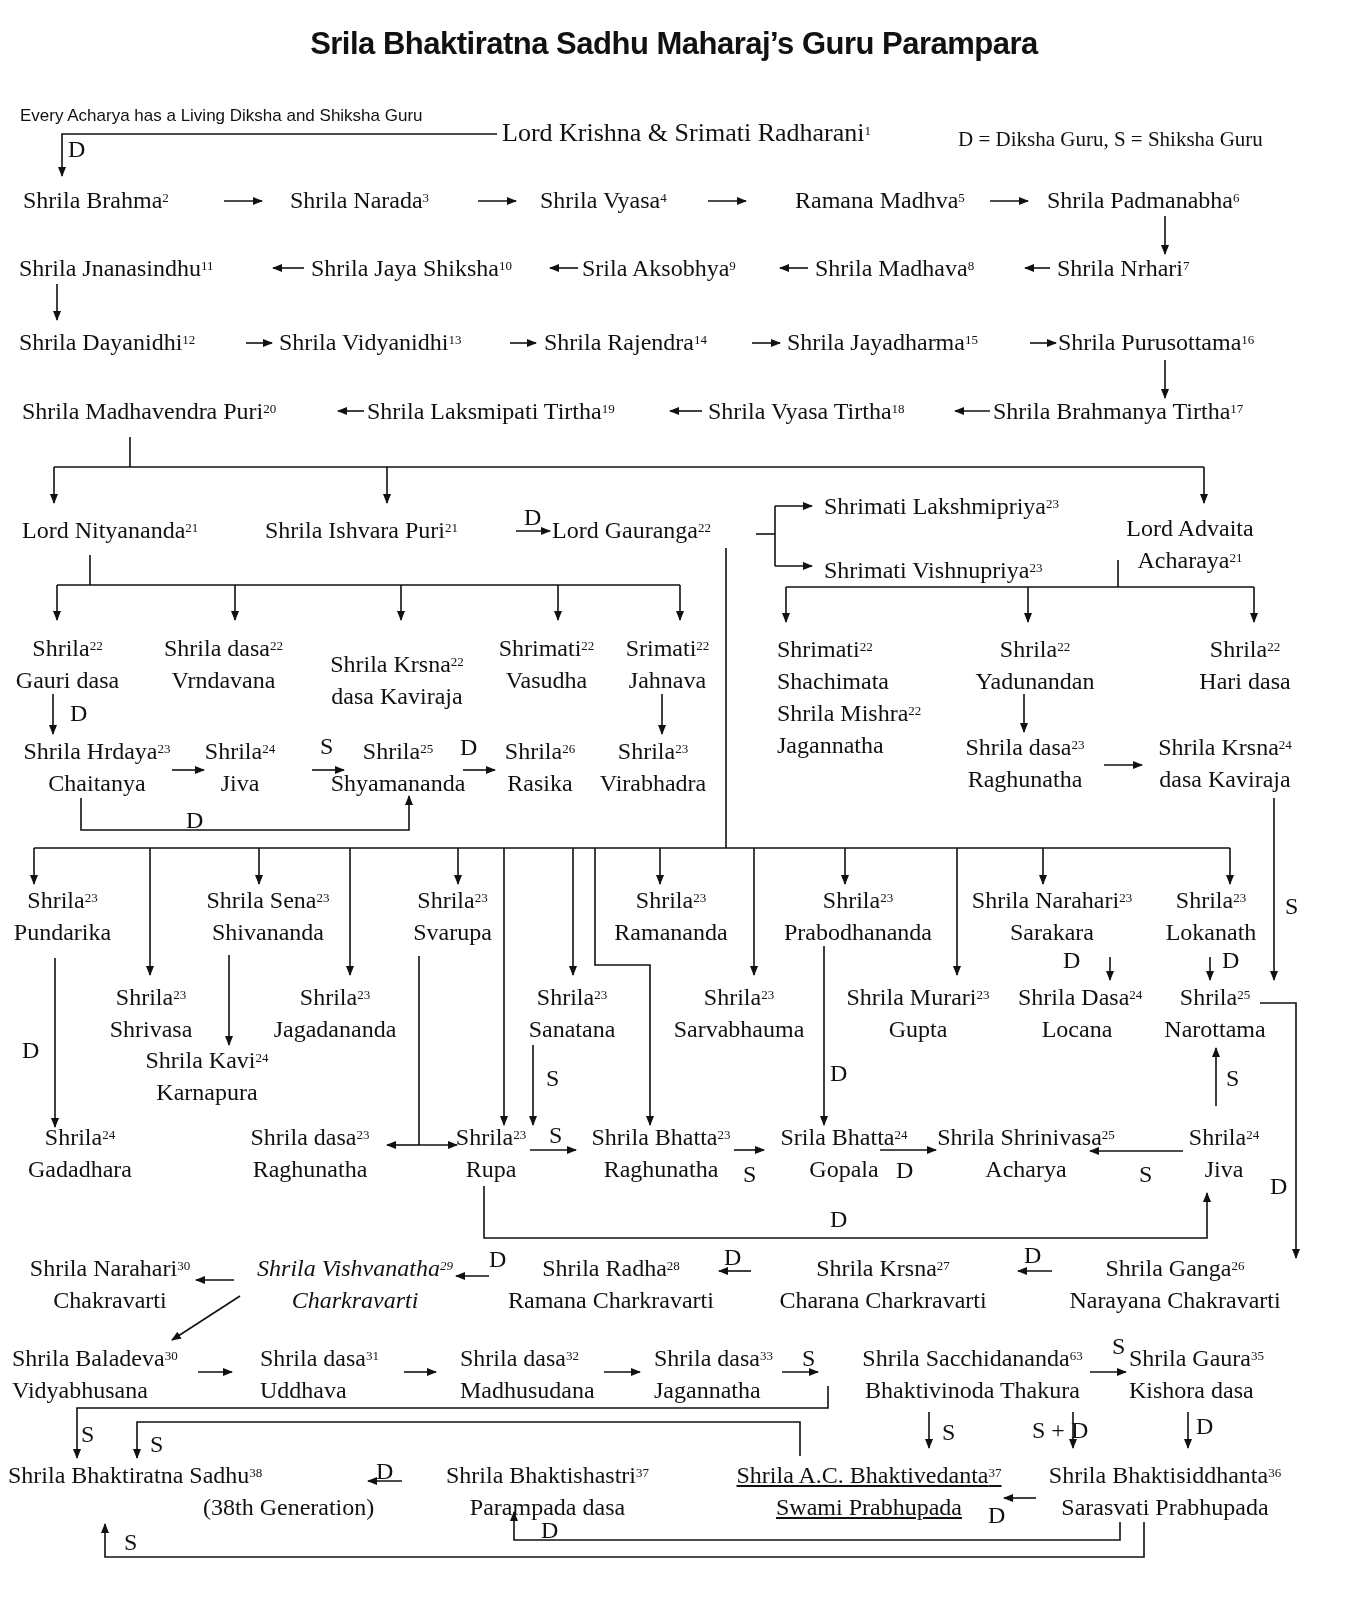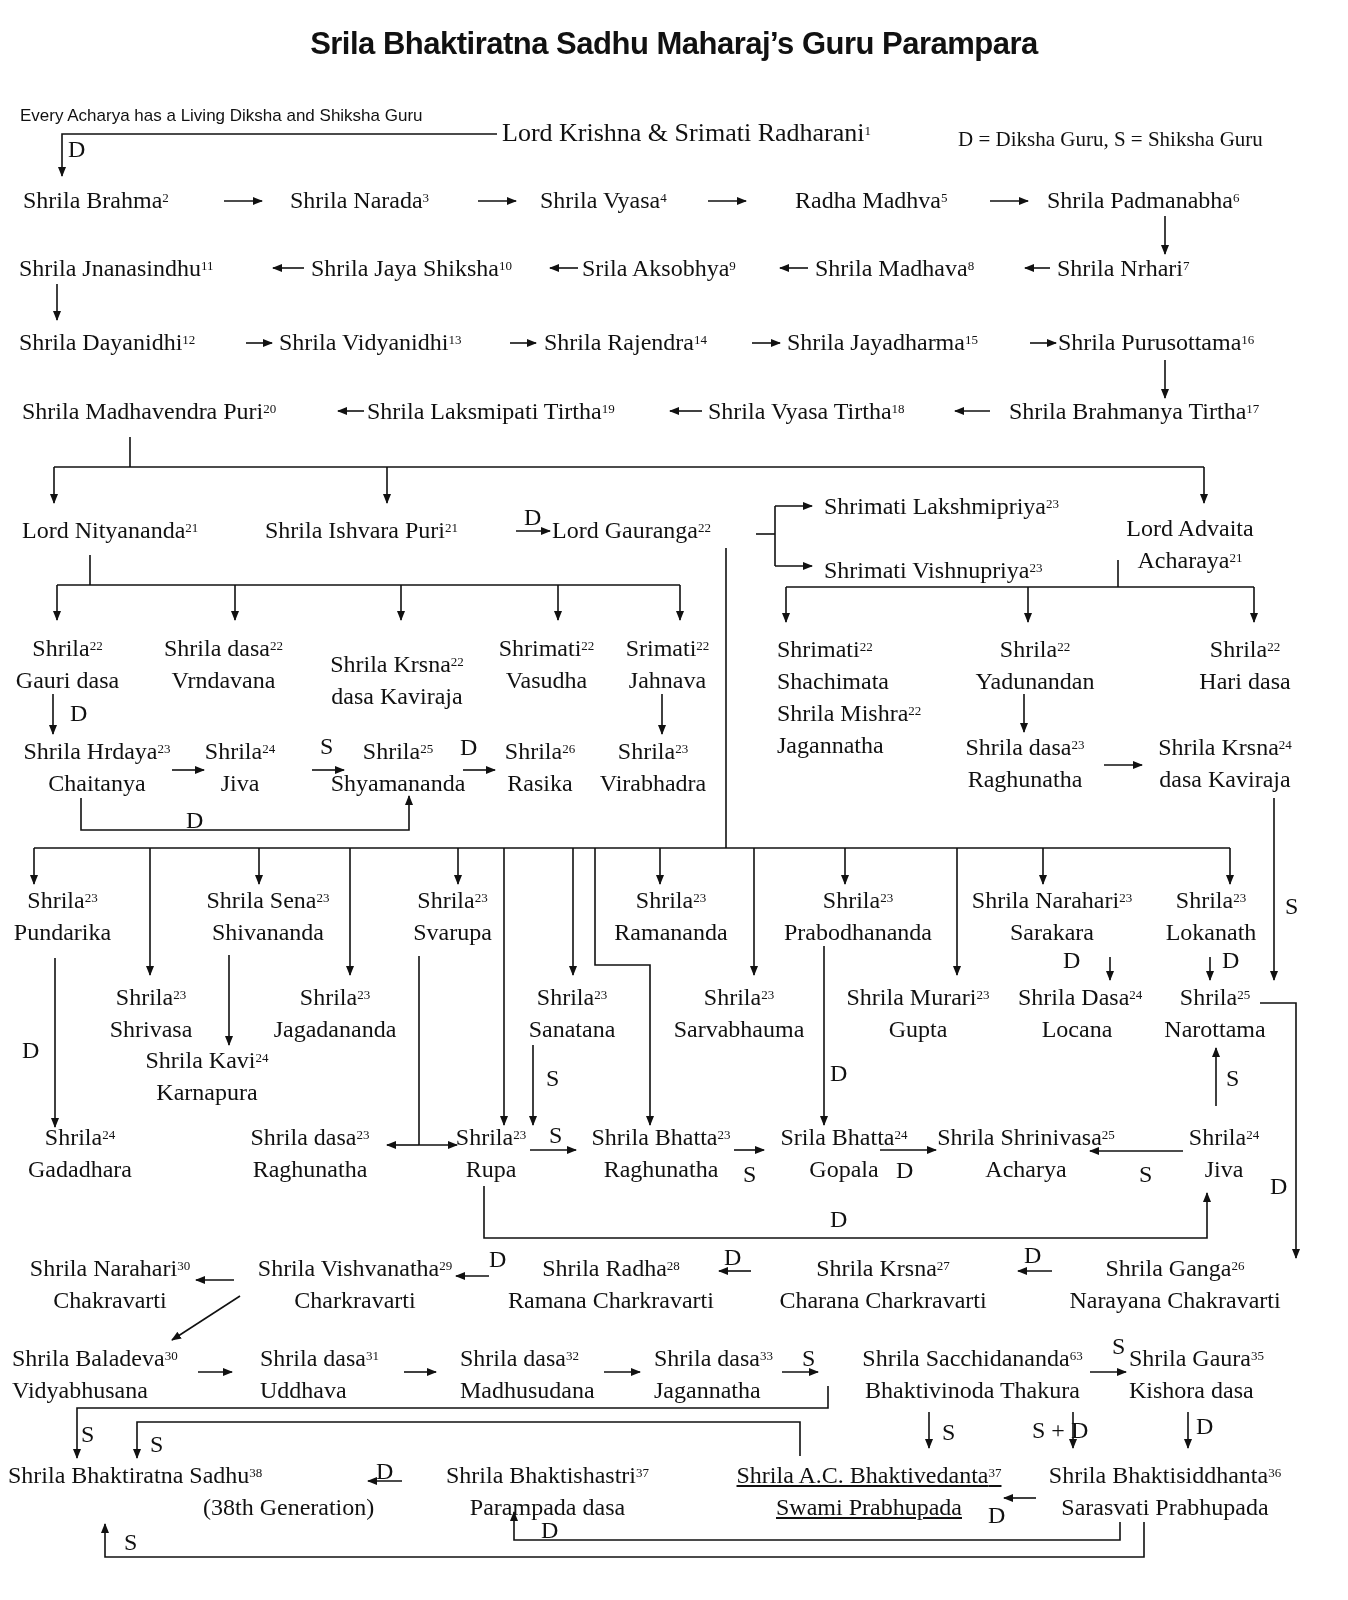--- a/index.html
+++ b/index.html
@@ -163,39 +163,39 @@
     <polyline points="1120,1522 1120,1540 514,1540 514,1512" marker-end="url(#ah)"></polyline>
     <polyline points="1144,1522 1144,1557 105,1557 105,1524" marker-end="url(#ah)"></polyline>
   </g>
 </svg>
 
 <div class="n l" style="left:502px;top:117px;font-size:26px;"><span>Lord Krishna &amp; Srimati Radharani</span><sup>1</sup></div>
 
 <div class="n l" style="left:23px;top:184px;"><span>Shrila Brahma</span><sup>2</sup></div>
 <div class="n l" style="left:290px;top:184px;"><span>Shrila Narada</span><sup>3</sup></div>
 <div class="n l" style="left:540px;top:184px;"><span>Shrila Vyasa</span><sup>4</sup></div>
-<div class="n l" style="left:795px;top:184px;"><span>Radha Madhva</span><sup>5</sup></div>
+<div class="n l" style="left:795px;top:184px;"><span>Ramana Madhva</span><sup>5</sup></div>
 <div class="n l" style="left:1047px;top:184px;"><span>Shrila Padmanabha</span><sup>6</sup></div>
 
 <div class="n l" style="left:19px;top:252px;"><span>Shrila Jnanasindhu</span><sup>11</sup></div>
 <div class="n l" style="left:311px;top:252px;"><span>Shrila Jaya Shiksha</span><sup>10</sup></div>
 <div class="n l" style="left:582px;top:252px;"><span>Srila Aksobhya</span><sup>9</sup></div>
 <div class="n l" style="left:815px;top:252px;"><span>Shrila Madhava</span><sup>8</sup></div>
 <div class="n l" style="left:1057px;top:252px;"><span>Shrila Nrhari</span><sup>7</sup></div>
 
 <div class="n l" style="left:19px;top:326px;"><span>Shrila Dayanidhi</span><sup>12</sup></div>
 <div class="n l" style="left:279px;top:326px;"><span>Shrila Vidyanidhi</span><sup>13</sup></div>
 <div class="n l" style="left:544px;top:326px;"><span>Shrila Rajendra</span><sup>14</sup></div>
 <div class="n l" style="left:787px;top:326px;"><span>Shrila Jayadharma</span><sup>15</sup></div>
 <div class="n l" style="left:1058px;top:326px;"><span>Shrila Purusottama</span><sup>16</sup></div>
 
 <div class="n l" style="left:22px;top:395px;"><span>Shrila Madhavendra Puri</span><sup>20</sup></div>
 <div class="n l" style="left:367px;top:395px;"><span>Shrila Laksmipati Tirtha</span><sup>19</sup></div>
 <div class="n l" style="left:708px;top:395px;"><span>Shrila Vyasa Tirtha</span><sup>18</sup></div>
-<div class="n l" style="left:993px;top:395px;margin-left:16px;"><span>Shrila Brahmanya Tirtha</span><sup>17</sup></div>
+<div class="n l" style="left:993px;top:395px;"><span>Shrila Brahmanya Tirtha</span><sup>17</sup></div>
 
 <div class="n l" style="left:22px;top:514px;"><span>Lord Nityananda</span><sup>21</sup></div>
 <div class="n l" style="left:265px;top:514px;"><span>Shrila Ishvara Puri</span><sup>21</sup></div>
 <div class="n l" style="left:552px;top:514px;"><span>Lord Gauranga</span><sup>22</sup></div>
 <div class="n l" style="left:824px;top:490px;"><span>Shrimati Lakshmipriya</span><sup>23</sup></div>
 <div class="n l" style="left:824px;top:554px;"><span>Shrimati Vishnupriya</span><sup>23</sup></div>
 <div class="n" style="left:1100px;top:512px;width:180px;">
     <div>Lord Advaita</div>
     <div><span>Acharaya</span><sup>21</sup></div>
   </div>
@@ -353,21 +353,21 @@
   </div>
 <div class="n" style="left:1184px;top:1121px;width:80px;">
     <div><span>Shrila</span><sup>24</sup></div>
     <div>Jiva</div>
   </div>
 
 <div class="n" style="left:10px;top:1252px;width:200px;">
     <div><span>Shrila Narahari</span><sup>30</sup></div>
     <div>Chakravarti</div>
   </div>
-<div class="n" style="left:240px;top:1252px;width:230px;">
+<div class="n" style="left:240px;top:1252px;width:230px;font-style:italic;">
     <div><span>Shrila Vishvanatha</span><sup>29</sup></div>
     <div>Charkravarti</div>
   </div>
 <div class="n" style="left:482px;top:1252px;width:258px;">
     <div><span>Shrila Radha</span><sup>28</sup></div>
     <div>Ramana Charkravarti</div>
   </div>
 <div class="n" style="left:752px;top:1252px;width:262px;">
     <div><span>Shrila Krsna</span><sup>27</sup></div>
     <div>Charana Charkravarti</div>

